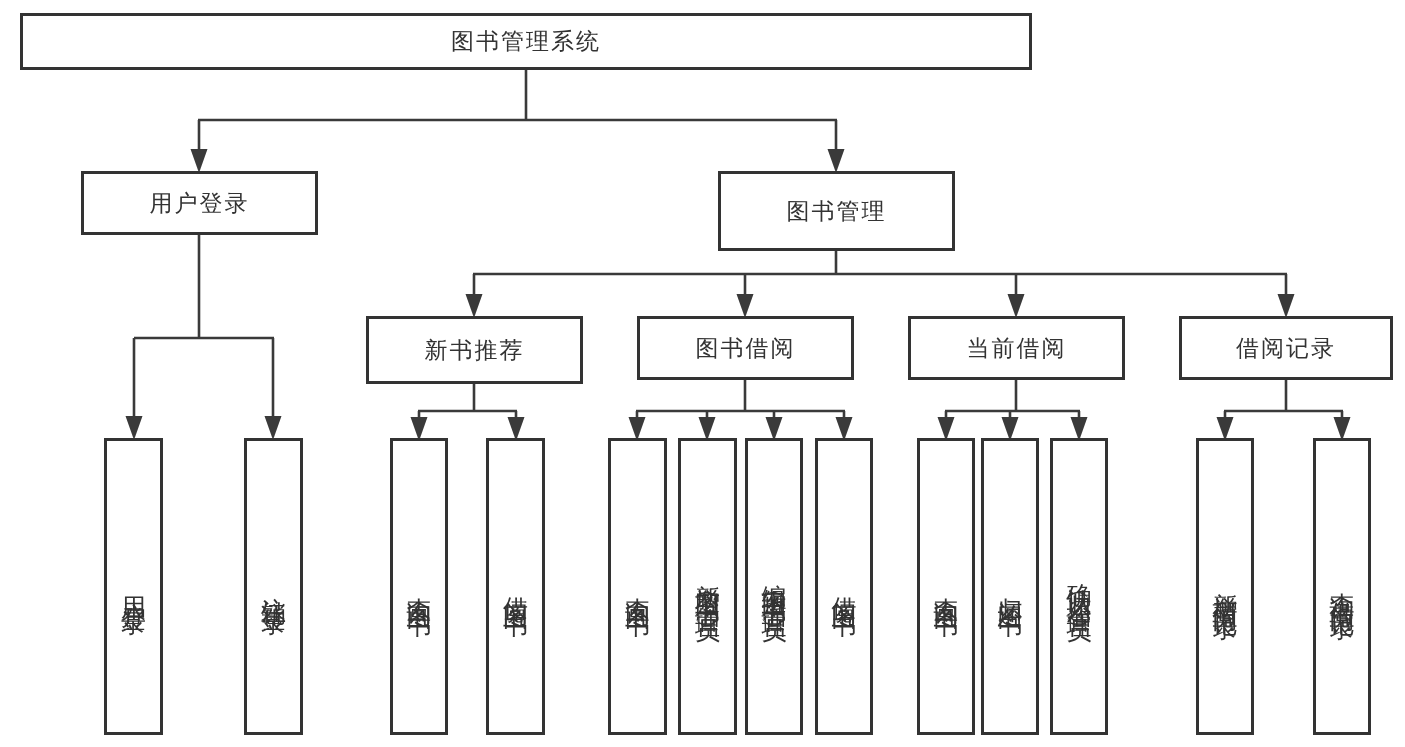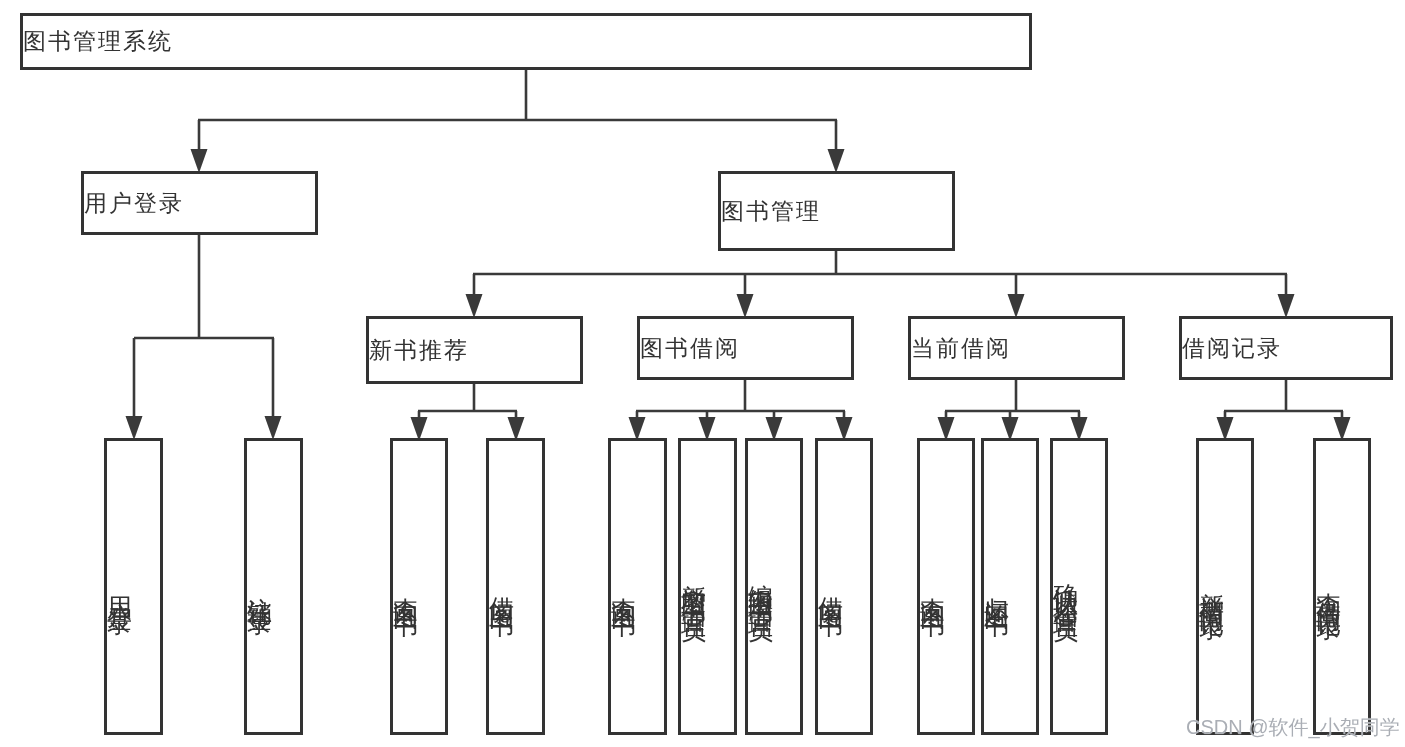--- a/index.html
+++ b/index.html
@@ -8,21 +8,21 @@
     font-family:"Liberation Sans","DejaVu Sans",sans-serif;
     color:#333333;
   }
   #canvas{position:absolute;left:0;top:0;width:1405px;height:747px;}
   #wires{position:absolute;left:0;top:0;z-index:1;}
   .box{
     position:absolute;
     background:#ffffff;
     border:3px solid #333333;
     box-sizing:border-box;
-    display:flex;align-items:center;
+    display:flex;align-items:center;justify-content:center;
     z-index:2;
   }
   .hlabel{
     font-size:23px;letter-spacing:2px;color:#333333;white-space:nowrap;
   }
   .leaf .vlabel{
     writing-mode:vertical-rl;
     text-orientation:mixed;
     font-size:25px;
     letter-spacing:5px;
@@ -159,14 +159,13 @@
     <span class="vlabel">确认归还（管理员）</span>
   </div>
 
   <div class="box leaf" style="left:1196px;top:438px;width:58px;height:297px">
     <span class="vlabel">新增借阅记录</span>
   </div>
   <div class="box leaf" style="left:1313px;top:438px;width:58px;height:297px">
     <span class="vlabel">查询借阅记录</span>
   </div>
 
-  <div id="watermark">CSDN @软件_小贺同学</div>
 </div>
 
 </body></html>

